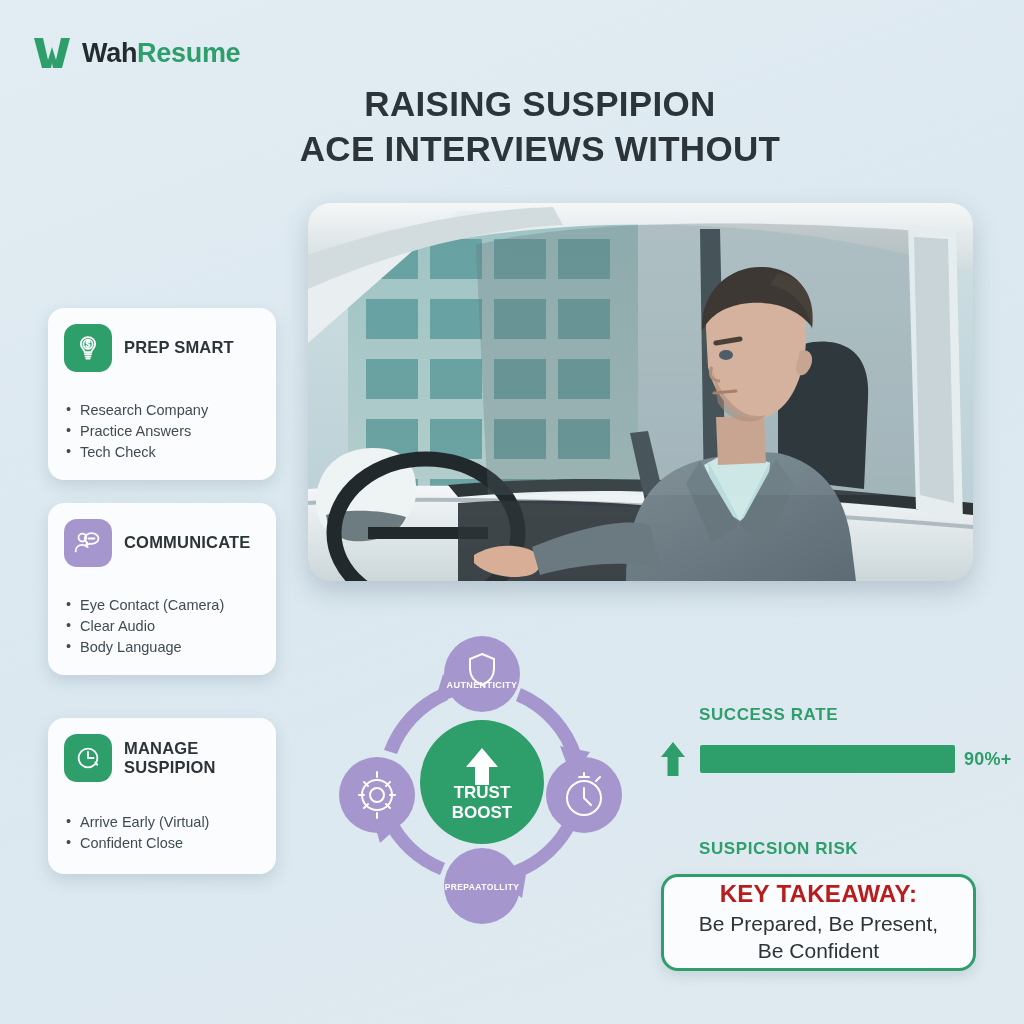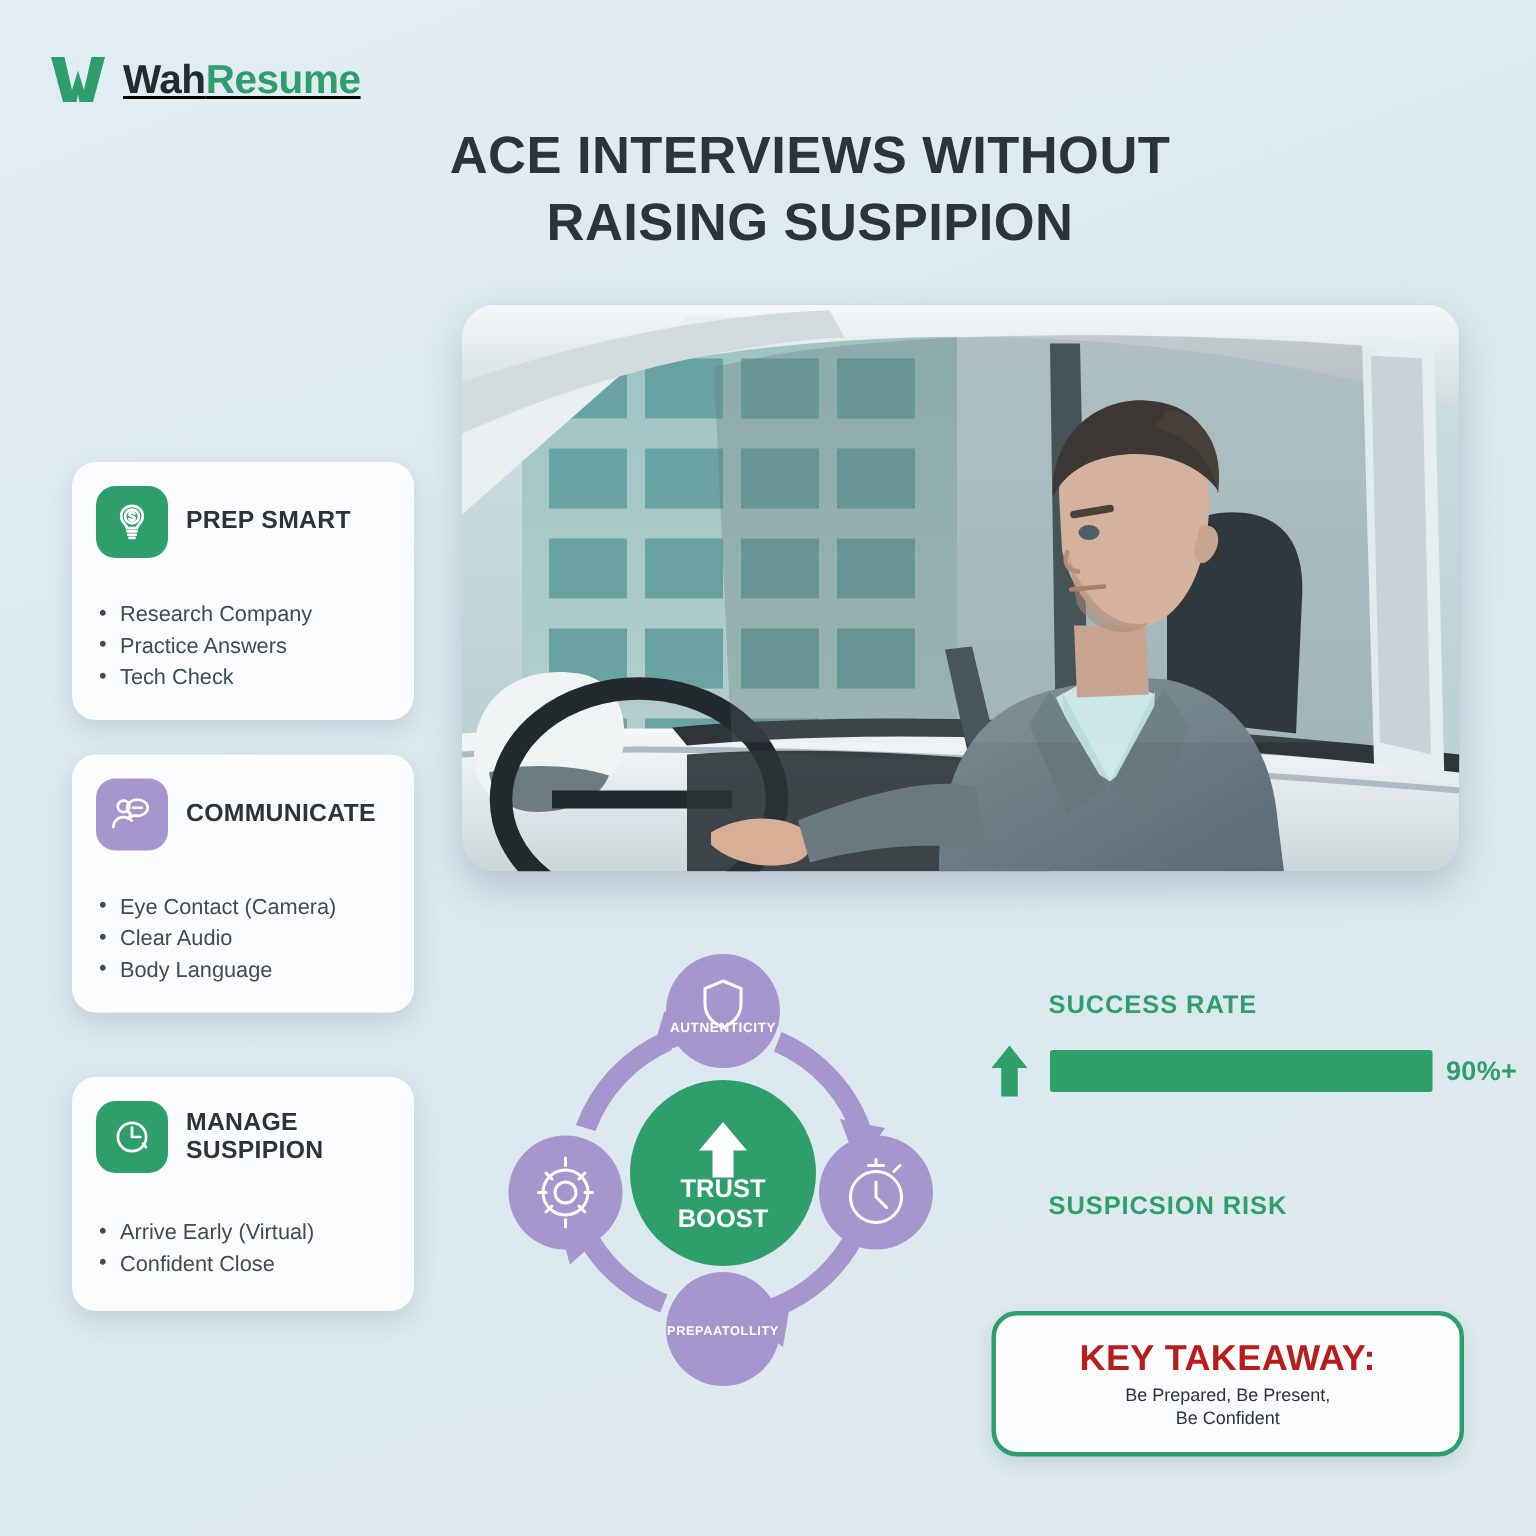--- a/index.html
+++ b/index.html
@@ -22,21 +22,20 @@
   }
 
   
   #logo {
     position: absolute;
     left: 32px;
     top: 36px;
     display: flex;
     align-items: center;
     gap: 10px;
-    text-decoration: underline;
   }
   #logo .mark { width: 40px; height: 34px; display: block; }
   #logo .wordmark {
     font-size: 27px;
     font-weight: bold;
     letter-spacing: -0.3px;
     white-space: nowrap;
   }
   #logo .wm-dark { color: #222b2e; }
   #logo .wm-green { color: #2e9e6b; }
@@ -131,21 +130,21 @@
   #cycle {
     position: absolute;
     left: 332px;
     top: 632px;
     width: 300px;
     height: 292px;
   }
   #cycle svg { display: block; width: 100%; height: 100%; }
 
   
-  #stats { position: absolute; left: 660px; top: 660px; width: 340px; height: 160px; text-align: right; }
+  #stats { position: absolute; left: 660px; top: 705px; width: 340px; height: 160px; text-align: right; }
   .stat-label {
     font-size: 17px;
     font-weight: bold;
     color: #2e9e6b;
     letter-spacing: 0.6px;
   }
   #label-success { position: absolute; left: 39px; top: 0; }
   #label-risk { position: absolute; left: 39px; top: 134px; }
 
   .bar-row { position: absolute; display: flex; align-items: center; }
@@ -185,42 +184,42 @@
     box-shadow: 0 5px 13px rgba(50,80,100,0.14);
   }
   #takeaway .tk-title {
     font-size: 24px;
     font-weight: bold;
     color: #b91c1c;
     letter-spacing: 0.3px;
   }
   #takeaway .tk-body {
     margin-top: 3px;
-    font-size: 12px;
+    font-size: 21px;
     color: #2b3438;
     text-align: center;
     line-height: 1.27;
   }
 </style>
 </head>
 <body>
 
 <div id="stage">
 
   <div id="logo">
     <svg class="mark" viewBox="0 0 40 34">
       <path d="M2 2 L11 2 L16 24 L20 11 L24 24 L29 2 L38 2 L30 32 L21 32 L20 27 L19 32 L10 32 Z" fill="#2e9e6b"></path>
       <path d="M17.5 2 L22.5 2 L20 11 Z" fill="#dfeaf1"></path>
     </svg>
     <div class="wordmark"><span class="wm-dark">Wah</span><span class="wm-green">Resume</span></div>
   </div>
 
   <div id="title">
+    <div>RAISING SUSPIPION</div>
     <div>ACE INTERVIEWS WITHOUT</div>
-    <div>RAISING SUSPIPION</div>
   </div>
 
   <div id="photo">
     <svg viewBox="0 0 665 378" preserveAspectRatio="xMidYMid slice">
       <defs>
         <linearGradient id="bodyG" x1="0" y1="0" x2="0" y2="1">
           <stop offset="0" stop-color="#f4f7f8"></stop>
           <stop offset="1" stop-color="#ccd7da"></stop>
         </linearGradient>
         <linearGradient id="bldG" x1="0" y1="0" x2="0" y2="1">

